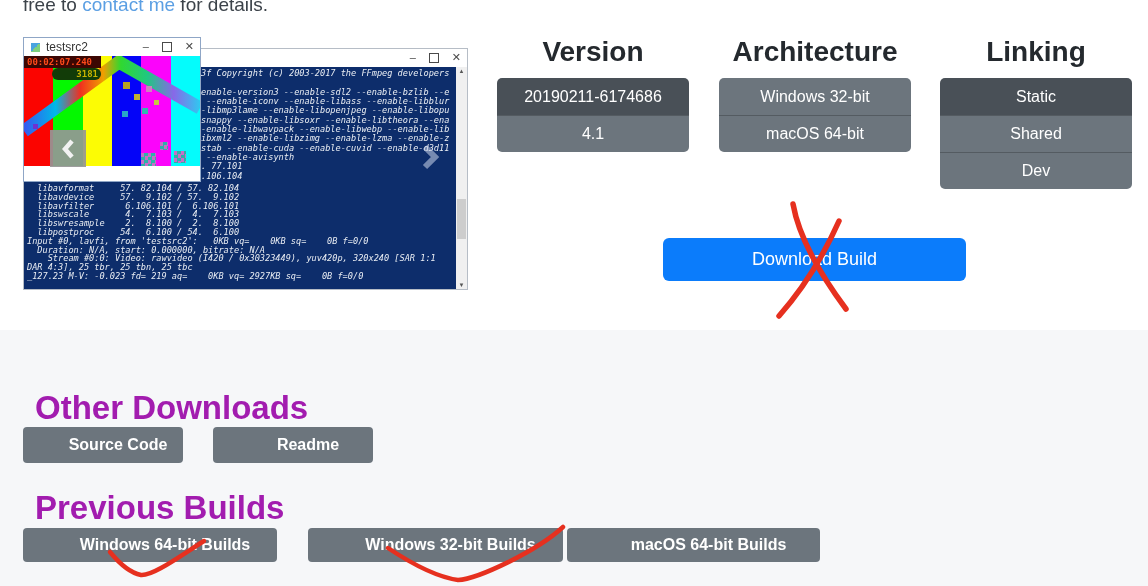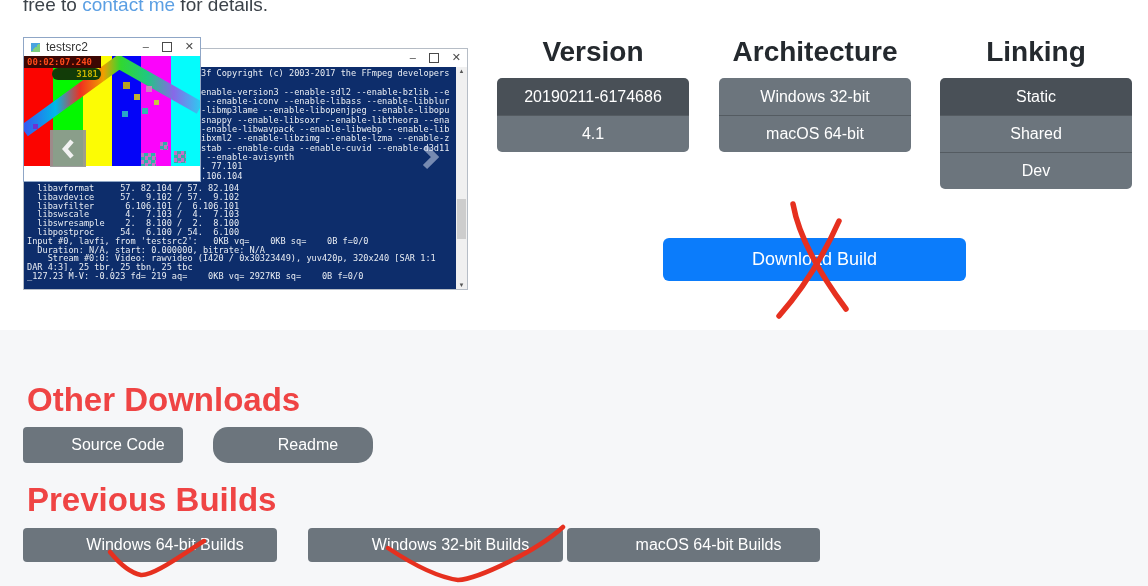--- a/index.html
+++ b/index.html
@@ -14,21 +14,21 @@
   .carousel{position:absolute;left:23px;top:37px;width:445px;height:253px;}
 
   .terminal{position:absolute;left:0;top:11px;width:445px;height:242px;background:#fff;
             border:1px solid #b6bdc6;box-sizing:border-box;z-index:1;}
   .term-titlebar{position:relative;height:18px;background:#fff;}
   .win-controls{position:absolute;right:6px;top:1px;display:flex;gap:13px;align-items:center;
                 color:#4a4a4a;font-size:11px;line-height:15px;}
   .win-controls .maxbox{width:8px;height:8px;border:1px solid #4a4a4a;display:inline-block;}
   .term-body{position:absolute;left:0;top:18px;right:11px;bottom:0;background:#0d2d6b;overflow:hidden;}
   .term-lines{position:absolute;white-space:pre;color:#e9edf3;
-              font-family:"DejaVu Sans Mono",monospace;font-size:8.6px;}
+              font-family:"DejaVu Sans Mono",monospace;font-size:8.6px;font-style:italic;}
   .term-top{left:177px;top:2px;line-height:9.35px;}
   .term-bottom{left:3px;top:117px;line-height:8.8px;}
   .term-scroll{position:absolute;top:18px;right:0;width:11px;bottom:0;background:#f0f0f0;
                display:flex;flex-direction:column;justify-content:space-between;align-items:center;}
   .term-scroll .arr{font-size:6px;color:#555;line-height:8px;}
   .term-thumb{position:absolute;right:1px;top:150px;width:9px;height:40px;background:#cdcdcd;}
 
   
   .player{position:absolute;left:0;top:0;width:178px;height:145px;background:#fff;
           border:1px solid #8fa6c6;box-sizing:border-box;z-index:2;}
@@ -62,27 +62,27 @@
        font-family:"Liberation Sans",sans-serif;cursor:pointer;}
   .opt + .opt{border-top:1px solid rgba(0,0,0,0.22);}
   .opt.selected{background:#495057;}
 
   .download-btn{position:absolute;left:663px;top:238px;width:303px;height:43px;background:#0b7cfb;
                 border:none;border-radius:6px;color:#fff;font-size:18px;font-weight:300;
                 font-family:"Liberation Sans",sans-serif;cursor:pointer;}
 
   
   .gray-section{position:absolute;left:0;top:330px;width:1148px;height:256px;background:#f6f7f9;}
-  .section-h{position:absolute;left:23px;margin:4px;font-size:33px;font-weight:600;color:#ef4444;line-height:40px;}
+  .section-h{position:absolute;left:23px;margin:12px;font-size:33px;font-weight:600;color:#a21caf;line-height:40px;}
   .h-other{top:46px;}
   .h-prev{top:146px;}
   .btn-gray{position:absolute;background:#6c757d;border:none;border-radius:4px;color:#fff;
-            font-size:16px;font-weight:400;font-family:"Liberation Sans",sans-serif;cursor:pointer;padding-left:36px;}
+            font-size:16px;font-weight:700;font-family:"Liberation Sans",sans-serif;cursor:pointer;padding-left:36px;}
   .b-source{left:23px;top:97px;width:160px;height:36px;}
-  .b-readme{left:213px;top:97px;width:160px;height:36px;border-radius:15px;}
+  .b-readme{left:213px;top:97px;width:160px;height:36px;}
   .b-pb1{left:23px;top:198px;width:254px;height:34px;}
   .b-pb2{left:308px;top:198px;width:255px;height:34px;}
   .b-pb3{left:567px;top:198px;width:253px;height:34px;}
 
   
   .annotations{position:absolute;inset:0;z-index:60;pointer-events:none;}
 </style>
 </head>
 <body>
 

